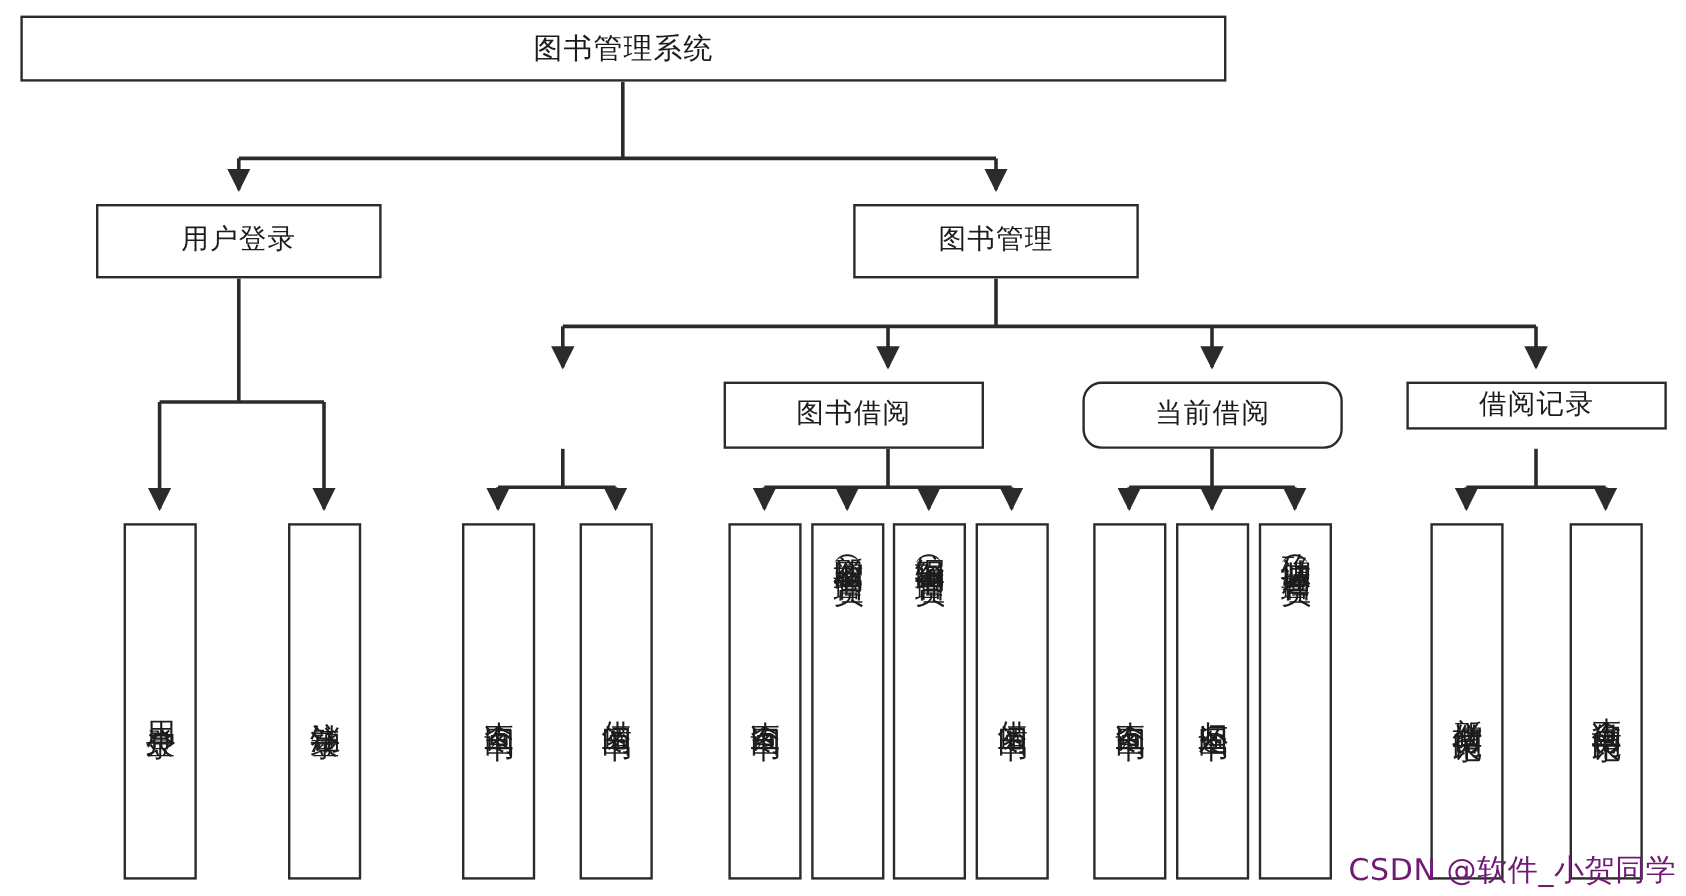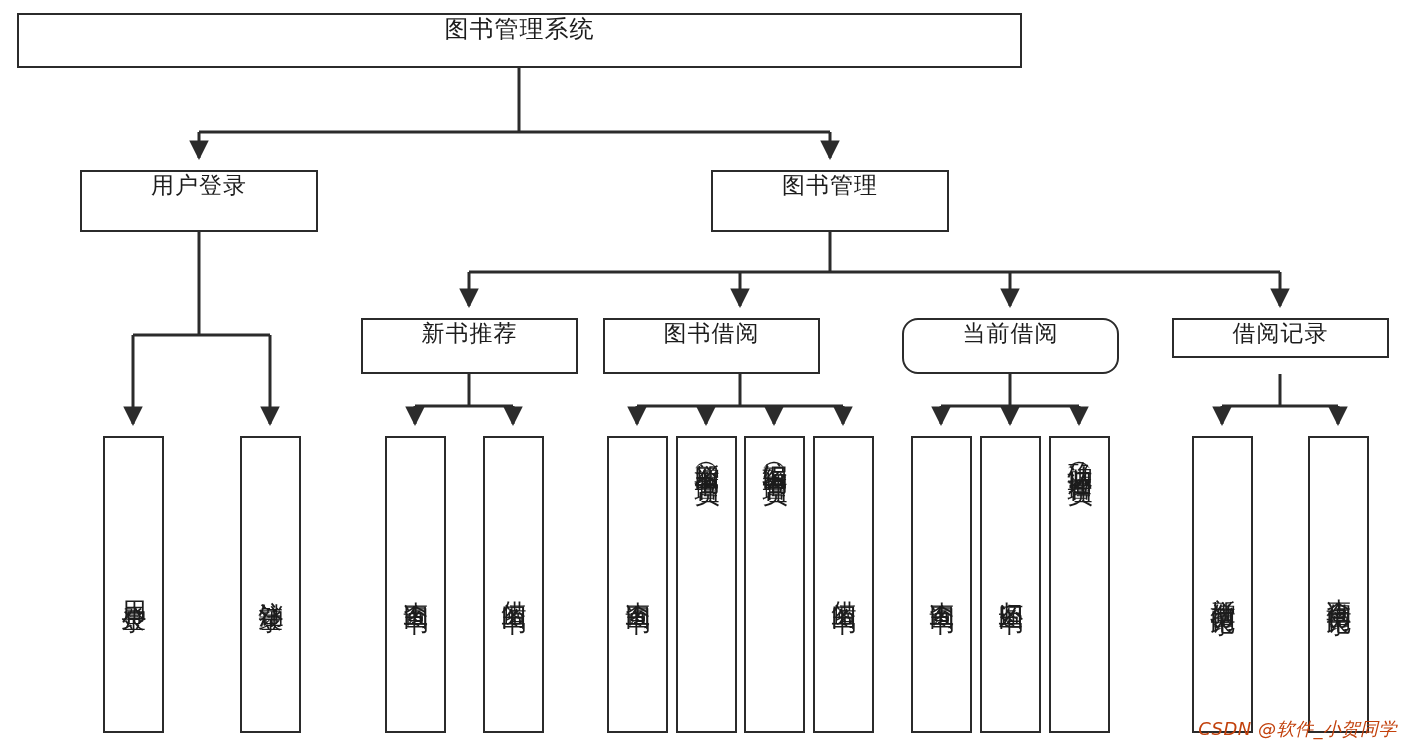--- a/index.html
+++ b/index.html
@@ -22,20 +22,21 @@
     width: 1405px;
     height: 747px;
     pointer-events: none;
   }
   .node {
     position: absolute;
     box-sizing: border-box;
     border: 2px solid #2b2b2b;
     background: #ffffff;
     display: flex;
+    align-items: center;
     justify-content: center;
     color: #1c1c1c;
   }
   .node.horiz {
     font-size: 23px;
     letter-spacing: 1px;
     line-height: 1.2;
   }
   .node.root {
     font-size: 24px;
@@ -55,26 +56,25 @@
     color: #1c1c1c;
   }
   .vtext.mid {
     margin-top: auto;
     margin-bottom: auto;
   }
   .watermark {
     position: absolute;
     right: 8px;
     bottom: 6px;
-    font-size: 18px;
-    color: #c2410c;
+    font-size: 25px;
+    color: #701a75;
     letter-spacing: 0.5px;
     white-space: nowrap;
     font-family: "DejaVu Sans", "Liberation Sans", sans-serif;
-    font-style: italic;
   }
 </style>
 </head>
 <body>
 
 <div id="canvas">
 
   <svg id="edges" viewBox="0 0 1405 747" xmlns="http://www.w3.org/2000/svg">
     <defs>
       <marker id="arrow" viewBox="0 0 10 10" refX="9" refY="5" markerWidth="6.5" markerHeight="6.5" orient="auto-start-reverse">
@@ -129,23 +129,20 @@
     <span>图书管理系统</span>
   </div>
 
   <div class="node horiz" style="left:80px; top:170px; width:238px; height:62px;">
     <span>用户登录</span>
   </div>
   <div class="node horiz" style="left:711px; top:170px; width:238px; height:62px;">
     <span>图书管理</span>
   </div>
 
-  <div class="node horiz" style="left:361px; top:318px; width:217px; height:56px;">
-    <span>新书推荐</span>
-  </div>
   <div class="node horiz" style="left:603px; top:318px; width:217px; height:56px;">
     <span>图书借阅</span>
   </div>
   <div class="node horiz" style="left:902px; top:318px; width:217px; height:56px;border-radius:16px;">
     <span>当前借阅</span>
   </div>
   <div class="node horiz" style="left:1172px; top:318px; width:217px; height:40px;">
     <span>借阅记录</span>
   </div>
 

